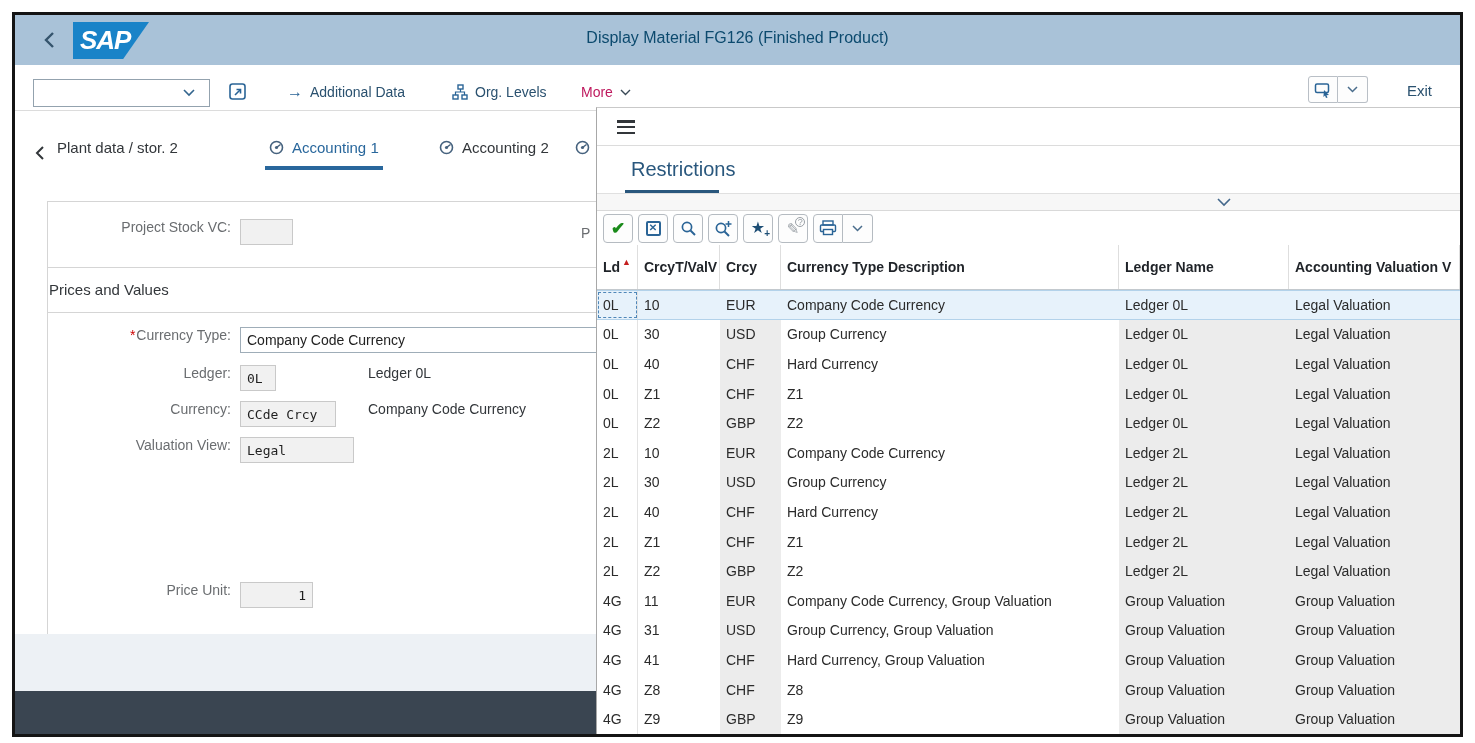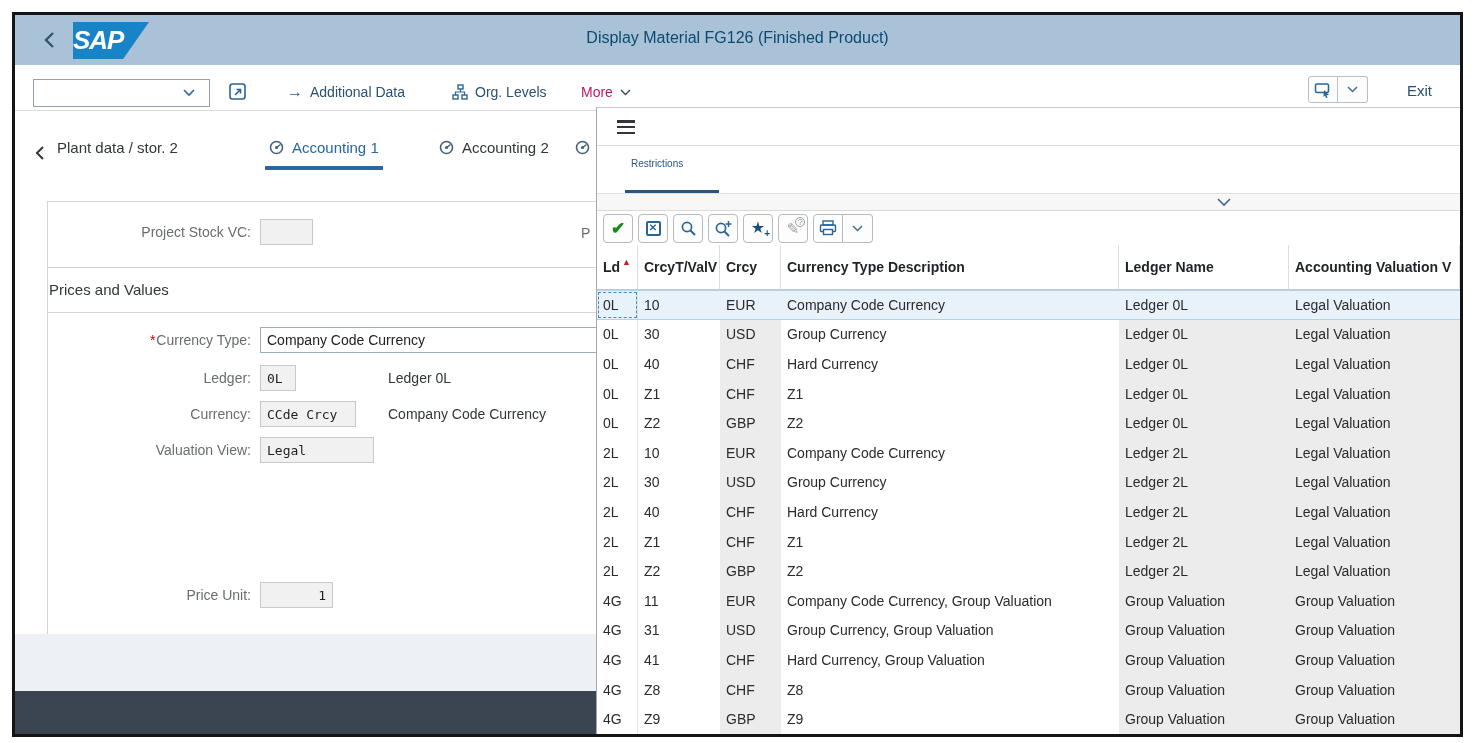--- a/index.html
+++ b/index.html
@@ -6,21 +6,21 @@
   html,body { width:1475px; height:743px; background:#ffffff; font-family:"Liberation Sans", sans-serif; overflow:hidden; }
 
   .frame { position:absolute; left:12px; top:12px; width:1451px; height:725px; border:3px solid #141414; background:#ffffff; overflow:hidden; }
   .inner { position:absolute; left:0; top:0; right:0; bottom:0; }
 
   
   .shellbar { position:absolute; left:0; top:0; right:0; height:50px; background:#a9c2d8; }
   .back-btn { position:absolute; left:24px; top:14px; width:22px; height:22px; cursor:pointer; }
   .sap-logo { position:absolute; left:58px; top:7px; width:76px; height:37px; background:#1983c8;
               clip-path:polygon(0 0,100% 0,66% 100%,0 100%);
-              color:#fff; font-weight:bold; font-style:italic; font-size:26px; line-height:36px; letter-spacing:-1px;}
+              color:#fff; font-weight:bold; font-style:italic; font-size:26px; line-height:36px; padding-left:7px; letter-spacing:-1px;}
   .shell-title { position:absolute; left:0; right:0; top:14px; text-align:center; font-size:16px; color:#0c4a6e; }
 
   
   .toolbar { position:absolute; left:0; top:50px; right:0; height:46px; background:#fff; border-bottom:1px solid #dcdcdc; }
   .combo { position:absolute; left:18px; top:14px; width:177px; height:28px; background:#fff; border:1px solid #93a2ae; display:flex; align-items:center; }
   .combo .val { flex:1; padding-left:6px; font-size:13px; color:#222; }
   .combo .chev { width:26px; text-align:center; color:#33658e; }
   .tb-item { position:absolute; top:13px; display:flex; align-items:center; gap:7px; font-size:14px; color:#2a516f; cursor:pointer; height:28px; }
   .tb-item .glyph { color:#2a6496; font-size:16px; line-height:1; }
   .more-item { color:#be185d; }
@@ -36,41 +36,41 @@
   .tab.active { color:#29679c; }
   .tab .underline { position:absolute; left:-4px; right:-4px; bottom:0; height:4px; background:#29679c; }
 
   
   .panel-topline { position:absolute; left:32px; top:186px; width:1160px; border-top:1px solid #d5d5d5; }
   .panel-leftline { position:absolute; left:32px; top:186px; height:433px; border-left:1px solid #d5d5d5; }
   .divider { position:absolute; left:32px; top:252px; width:1160px; border-top:1px solid #d5d5d5; }
   .groupbox-top { position:absolute; left:32px; top:297px; width:1160px; border-top:1px solid #d5d5d5; }
   .section-h { position:absolute; left:34px; top:266px; font-size:15px; color:#32363a; }
 
-  .frow { position:absolute; display:flex; align-items:center;padding-left:20px; }
+  .frow { position:absolute; display:flex; align-items:flex-start; }
   .flabel { width:191px; text-align:right; font-size:14px; color:#6a6d70; padding-right:9px; white-space:nowrap; }
   .flabel .req { color:#c00; margin-right:1px; }
   .finput { height:26px; background:#f1f1f1; border:1px solid #c9c9c9; font-family:"DejaVu Sans Mono", monospace; font-size:13px; color:#1f1f1f; display:flex; align-items:center; padding:0 6px; white-space:nowrap; }
   .finput.white { background:#fff; border:1px solid #9fadb8; font-family:"Liberation Sans", sans-serif; font-size:14px; color:#222; }
   .finput.num { justify-content:flex-end; }
   .after-text { font-size:14px; color:#32363a; margin-left:14px; white-space:nowrap; }
   .partial-p { position:absolute; left:566px; top:210px; font-size:14px; color:#6a6d70; }
 
   .footer-strip { position:absolute; left:0; top:619px; width:581px; height:57px; background:#edf1f5; }
   .dark-bar { position:absolute; left:0; top:676px; width:581px; height:43px; background:#3a4551; }
 
   
   .popup { position:absolute; left:581px; top:92px; right:0; bottom:0; background:#fff; border-left:1px solid #a8a8a8; border-top:1px solid #c9c9c9; overflow:hidden; }
   .pop-head { position:absolute; left:0; top:0; right:0; height:38px; border-bottom:1px solid #dcdcdc; }
   .burger { position:absolute; left:20px; top:12px; width:18px; height:14px; display:flex; flex-direction:column; justify-content:space-between; cursor:pointer; }
   .burger div { height:2.5px; background:#32363a; }
   .pop-title { position:absolute; right:62px; top:10px; font-size:15px; color:#32363a; display:flex; gap:20px; white-space:nowrap; }
 
   .pop-tabrow { position:absolute; left:0; top:38px; right:0; height:47px; }
-  .pop-tab { position:absolute; left:34px; top:12px; font-size:10px; color:#29577d; cursor:pointer; }
+  .pop-tab { position:absolute; left:34px; top:12px; font-size:20px; color:#29577d; cursor:pointer; }
   .pop-tab-underline { position:absolute; left:28px; bottom:0; width:94px; height:3px; background:#29577d; }
 
   .collapse-strip { position:absolute; left:0; top:85px; right:0; height:18px; background:#f7f7f7; border-top:1px solid #e0e0e0; border-bottom:1px solid #d9d9d9; cursor:pointer; }
   .collapse-strip svg { position:absolute; left:620px; top:4px; }
 
   .pop-toolbar { position:absolute; left:0; top:103px; right:0; height:34px; display:flex; align-items:center; padding-left:6px; }
   .ibtn { width:30px; height:29px; background:#fdfdfd; border:1px solid #b5bbc1; border-radius:4px; margin-right:5px; display:flex; align-items:center; justify-content:center; cursor:pointer; position:relative; }
   .ibtn.joined-l { margin-right:0; border-radius:4px 0 0 4px; }
   .ibtn.joined-r { border-left:none; border-radius:0 4px 4px 0; }
   .glyph-check { color:#1a8a1a; font-size:17px; font-weight:bold; line-height:1; }

